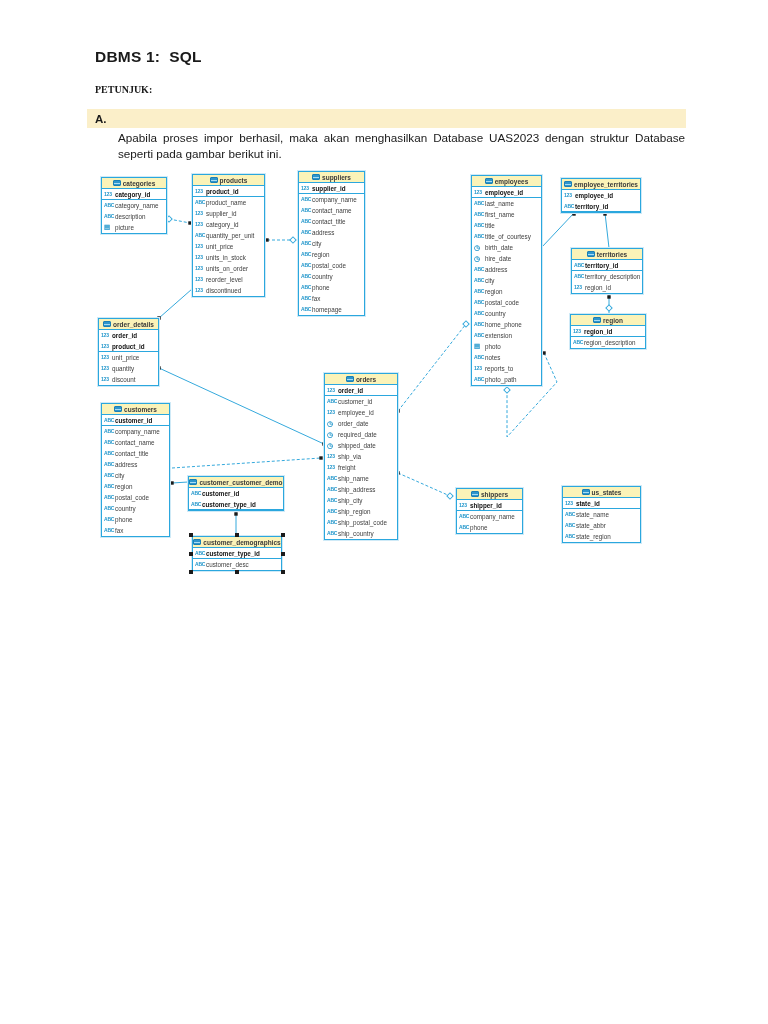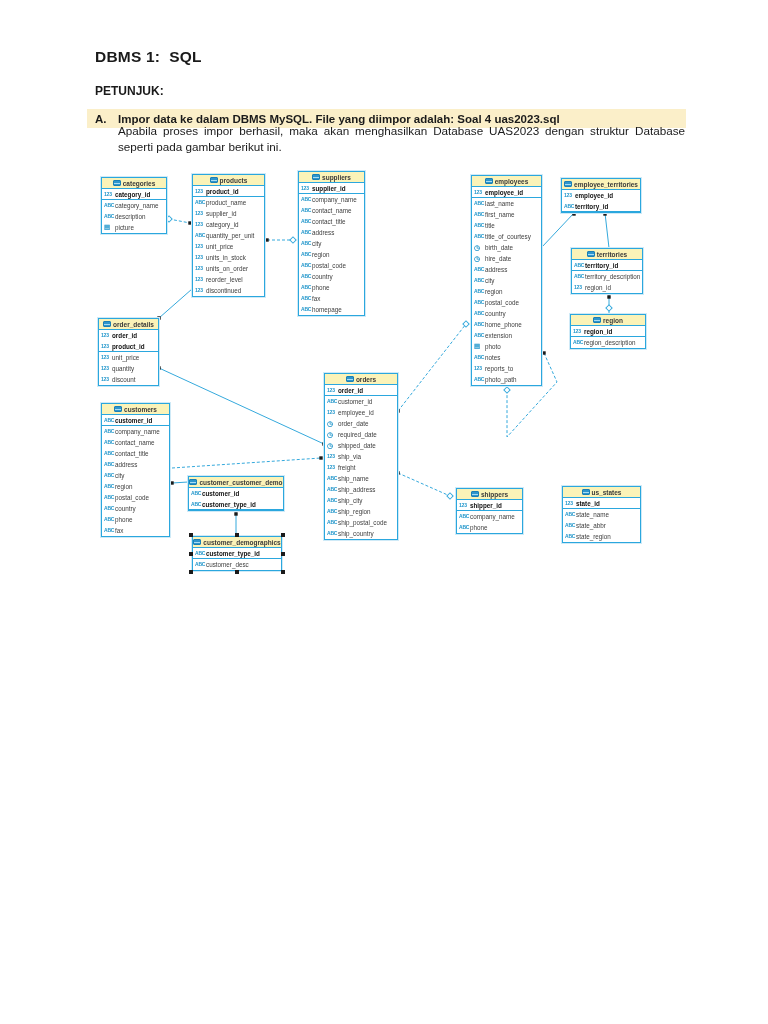--- a/index.html
+++ b/index.html
@@ -2,25 +2,25 @@
 <html><head>
 <meta charset="utf-8">
 <style>
   html,body{margin:0;padding:0;}
   body{
     width:768px;height:1024px;background:#ffffff;position:relative;
     font-family:"Liberation Sans",sans-serif;color:#1a1a1a;overflow:hidden;
   }
   .abs{position:absolute;}
   .doc-title{left:95px;top:48px;font-size:15.5px;font-weight:bold;white-space:pre;letter-spacing:.2px;}
-  .doc-subtitle{left:95px;top:84px;font-size:12px;font-weight:bold;}
+  .doc-subtitle{left:95px;top:84px;font-size:10px;font-weight:bold;font-family:Liberation Serif, serif;}
   .item-a{left:87px;top:109px;width:599px;height:19px;display:flex;align-items:center;}
   .item-a .label{width:31px;padding-left:8px;font-size:11.5px;font-weight:bold;box-sizing:border-box;}
   .item-a .text{font-size:11.5px;font-weight:bold;}
-  .paragraph{left:118px;top:123px;width:567px;font-size:11.7px;line-height:16.4px;text-align:justify;}
+  .paragraph{left:118px;top:130px;width:567px;font-size:11.7px;line-height:16.4px;text-align:justify;}
   #diagram{left:0;top:0;width:768px;height:1024px;}
   #rel-svg{position:absolute;left:0;top:0;pointer-events:none;}
   .db-table{
     position:absolute;background:#fff;border:1px solid #2BA7DE;
     box-shadow:0 0 0 1px #cfeaf7;box-sizing:border-box;
   }
   .db-header{
     height:11px;display:flex;align-items:center;justify-content:center;gap:2px;
     border-bottom:1px solid #2BA7DE;font-size:6.5px;font-weight:bold;color:#3a3a3a;
     padding:0 2px;overflow:hidden;white-space:nowrap;box-sizing:border-box;
@@ -41,21 +41,20 @@
   .ticon.t-blob{font-size:6.5px;}
   .sel-handle{position:absolute;width:4px;height:4px;background:#1a1a1a;}
 </style>
 </head>
 <body>
 
 <div class="abs doc-title">DBMS 1:  SQL</div>
 <div class="abs doc-subtitle">PETUNJUK:</div>
 <div class="abs item-a" id="item-a" style="background: rgb(251, 239, 201);">
   <span class="label">A.</span>
-  <span class="text">Impor data ke dalam DBMS MySQL. File yang diimpor adalah: Soal 4 uas2023.sql</span>
 </div>
 <div class="abs paragraph">Apabila proses impor berhasil, maka akan menghasilkan Database UAS2023 dengan struktur Database seperti pada gambar berikut ini.</div>
 
 <div class="abs" id="diagram">
     <svg width="768" height="1024" id="rel-svg">
       <polyline points="169,219 190,223" fill="none" stroke="#35A9DC" stroke-width="1" stroke-dasharray="3 2"></polyline>
       <polyline points="267,240 293,240" fill="none" stroke="#35A9DC" stroke-width="1" stroke-dasharray="3 2"></polyline>
       <polyline points="192,289 159,318" fill="none" stroke="#35A9DC" stroke-width="1"></polyline>
       <polyline points="159,368 324,444" fill="none" stroke="#35A9DC" stroke-width="1"></polyline>
       <polyline points="172,468 321,458" fill="none" stroke="#35A9DC" stroke-width="1" stroke-dasharray="3 2"></polyline>

